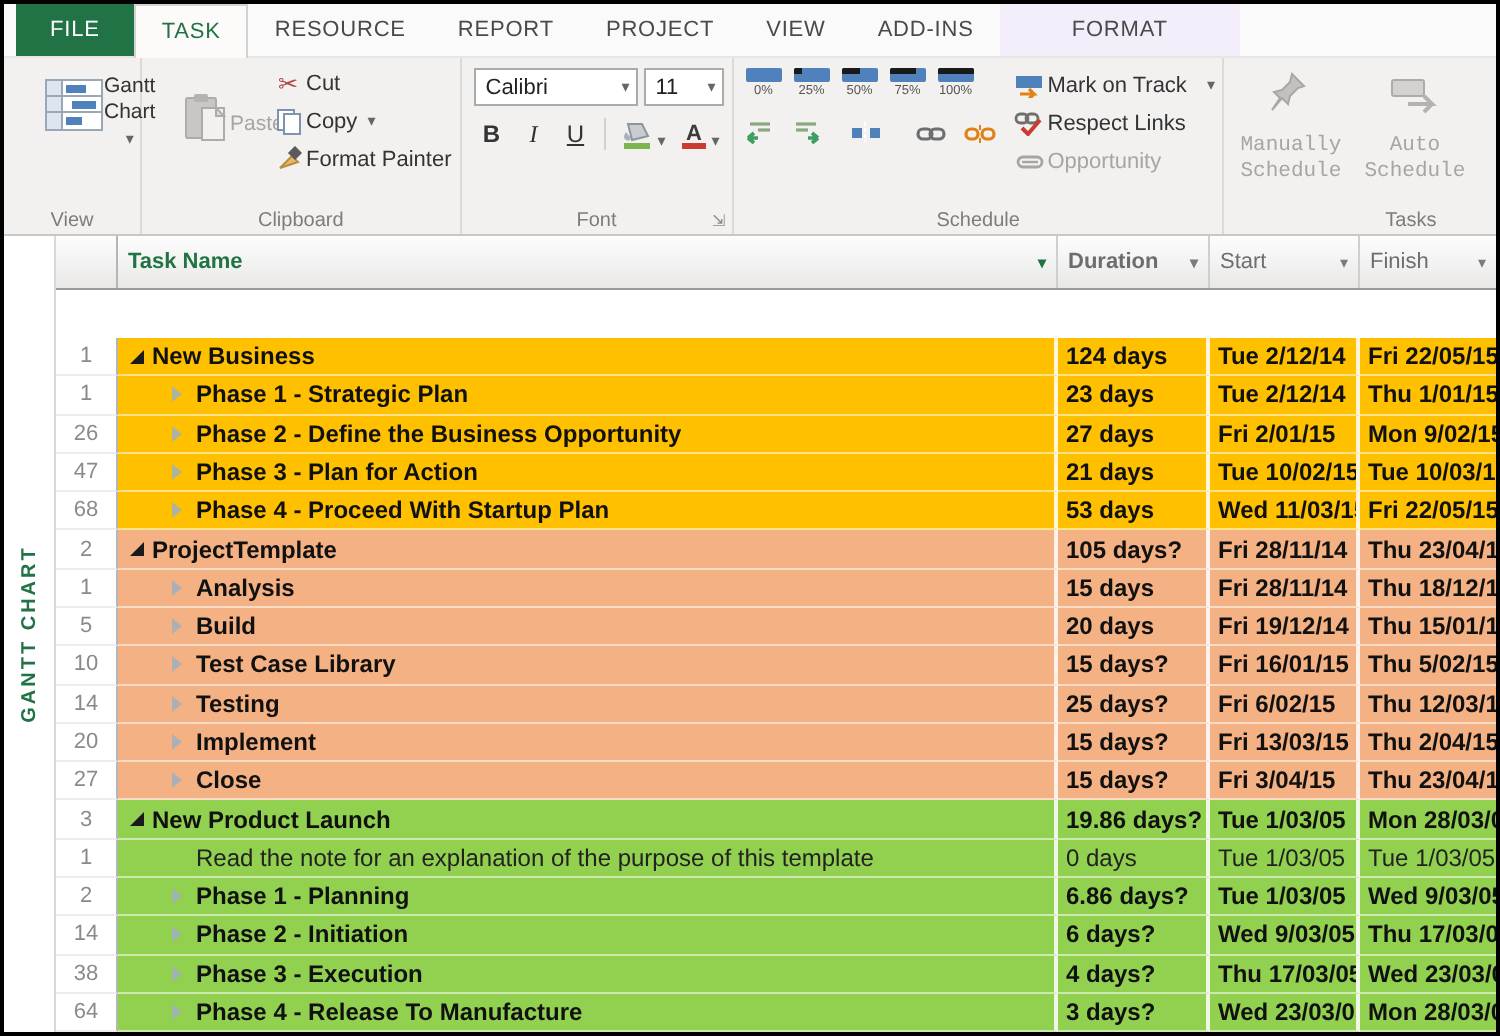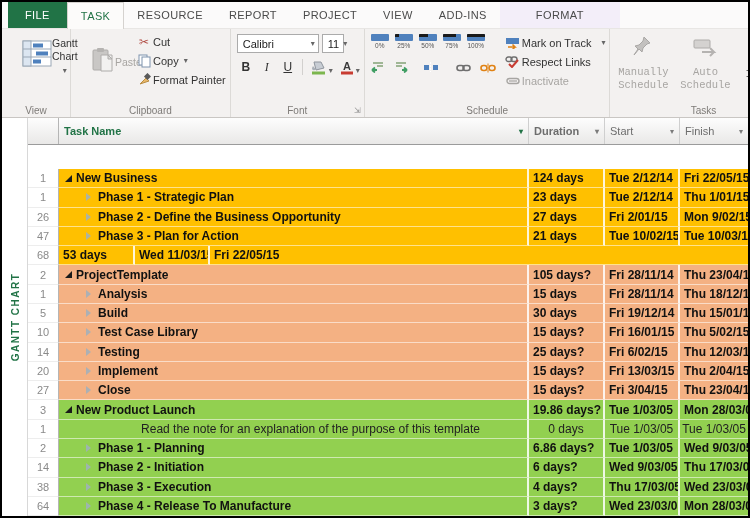--- a/index.html
+++ b/index.html
@@ -79,21 +79,21 @@
   .hnum { width:31px; border-right:1px solid #b5b5b5; }
   .wname { width:470px; } .wdur { width:76px;font-weight:bold; } .wst { width:75px; } .wfin { flex:1; border-right:none; }
 
   .gbody { flex:1; display:flex; flex-direction:column; min-height:0; }
   .trow { flex:1; display:flex; min-height:0; }
   .cell { overflow:hidden; white-space:nowrap; display:flex; align-items:center; }
   .rownum { width:31px; justify-content:center; background:#fff; color:#8a8a8a; font-size:11px;
             border-right:1px solid #b5b5b5; border-bottom:1px solid #ededed; }
   .ccell { border-right:2px solid rgba(255,255,255,.85); border-bottom:1px solid rgba(255,255,255,.55);
            font-size:12px; font-weight:700; color:#111; padding:0 4px; }
-  .trow.normal .ccell { font-weight:400; color:#222;justify-content:center; }
+  .trow.normal .ccell { font-weight:400; color:#222; }
   .trow.sec-gold  .ccell { background:var(--gold); }
   .trow.sec-peach .ccell { background:var(--peach); }
   .trow.sec-green .ccell { background:var(--green); }
   .namecell { padding-left:5px; }
   .indent1 { padding-left:27px; }
   .tri { display:inline-flex; width:12px; flex:0 0 12px; align-items:center; }
   .tri-child { width:0; height:0; border-left:5px solid #9fb0bd; border-top:4px solid transparent;
                border-bottom:4px solid transparent; opacity:.85; }
   .fin.ccell { border-right:none; }
 </style>
@@ -175,21 +175,21 @@
       </div>
       <div class="rgroup-label">Clipboard</div>
     </div>
 
     <div class="rgroup fontgrp" style="width:146px">
       <div class="fg-row1">
         <div class="combo" style="width:82px">
           <span>Calibri</span>
           <span class="dd">▾</span>
         </div>
-        <div class="combo" style="width:22px">
+        <div class="combo" style="width:40px">
           <span>11</span>
           <span class="dd">▾</span>
         </div>
       </div>
       <div class="fg-row2">
         <span class="tbtn b">B</span>
         <span class="tbtn i">I</span>
         <span class="tbtn u">U</span>
         <span style="width:1px;height:16px;background:#d2d0ce"></span>
         <span class="colorbtn">
@@ -307,21 +307,21 @@
             </span>
             <span>Respect Links</span>
           </div>
           <div class="srow grayed">
             <span class="sicon">
               <svg width="14" height="10" viewBox="0 0 14 10">
                 <rect x="1" y="2.5" width="12" height="5" rx="2.5" fill="none" stroke="#a7a5a2" stroke-width="1.4"></rect>
                 <line x1="3" y1="5" x2="11" y2="5" stroke="#a7a5a2" stroke-width="1.2"></line>
               </svg>
             </span>
-            <span>Inactivate</span>
+            <span>Opportunity</span>
           </div>
         </div>
       </div>
       <div class="rgroup-label">Schedule</div>
     </div>
 
     <div class="rgroup" style="border-right:none;flex:1">
       <div class="tasks">
         <div class="taskbtn grayed">
           <span>
@@ -427,20 +427,26 @@
                 <span class="tri-child"></span>
               </span>
       <span class="nm">Phase 3 - Plan for Action</span>
     </div>
     <div class="cell ccell dur wdur">21 days</div>
     <div class="cell ccell st wst">Tue 10/02/15</div>
     <div class="cell ccell fin wfin">Tue 10/03/15</div>
   </div>
           <div class="trow sec-gold">
     <div class="cell rownum">68</div>
+    <div class="cell ccell namecell wname indent1">
+      <span class="tri">
+                <span class="tri-child"></span>
+              </span>
+      <span class="nm">Phase 4 - Proceed With Startup Plan</span>
+    </div>
     <div class="cell ccell dur wdur">53 days</div>
     <div class="cell ccell st wst">Wed 11/03/15</div>
     <div class="cell ccell fin wfin">Fri 22/05/15</div>
   </div>
           <div class="trow sec-peach">
     <div class="cell rownum">2</div>
     <div class="cell ccell namecell wname">
       <span class="tri">
                 <svg width="9" height="9" viewBox="0 0 9 9">
                   <polygon points="8,1 8,8 1,8" fill="#1a1a1a"></polygon>
@@ -465,21 +471,21 @@
     <div class="cell ccell fin wfin">Thu 18/12/14</div>
   </div>
           <div class="trow sec-peach">
     <div class="cell rownum">5</div>
     <div class="cell ccell namecell wname indent1">
       <span class="tri">
                 <span class="tri-child"></span>
               </span>
       <span class="nm">Build</span>
     </div>
-    <div class="cell ccell dur wdur">30 days</div>
+    <div class="cell ccell dur wdur">20 days</div>
     <div class="cell ccell st wst">Fri 19/12/14</div>
     <div class="cell ccell fin wfin">Thu 15/01/15</div>
   </div>
           <div class="trow sec-peach">
     <div class="cell rownum">10</div>
     <div class="cell ccell namecell wname indent1">
       <span class="tri">
                 <span class="tri-child"></span>
               </span>
       <span class="nm">Test Case Library</span>

